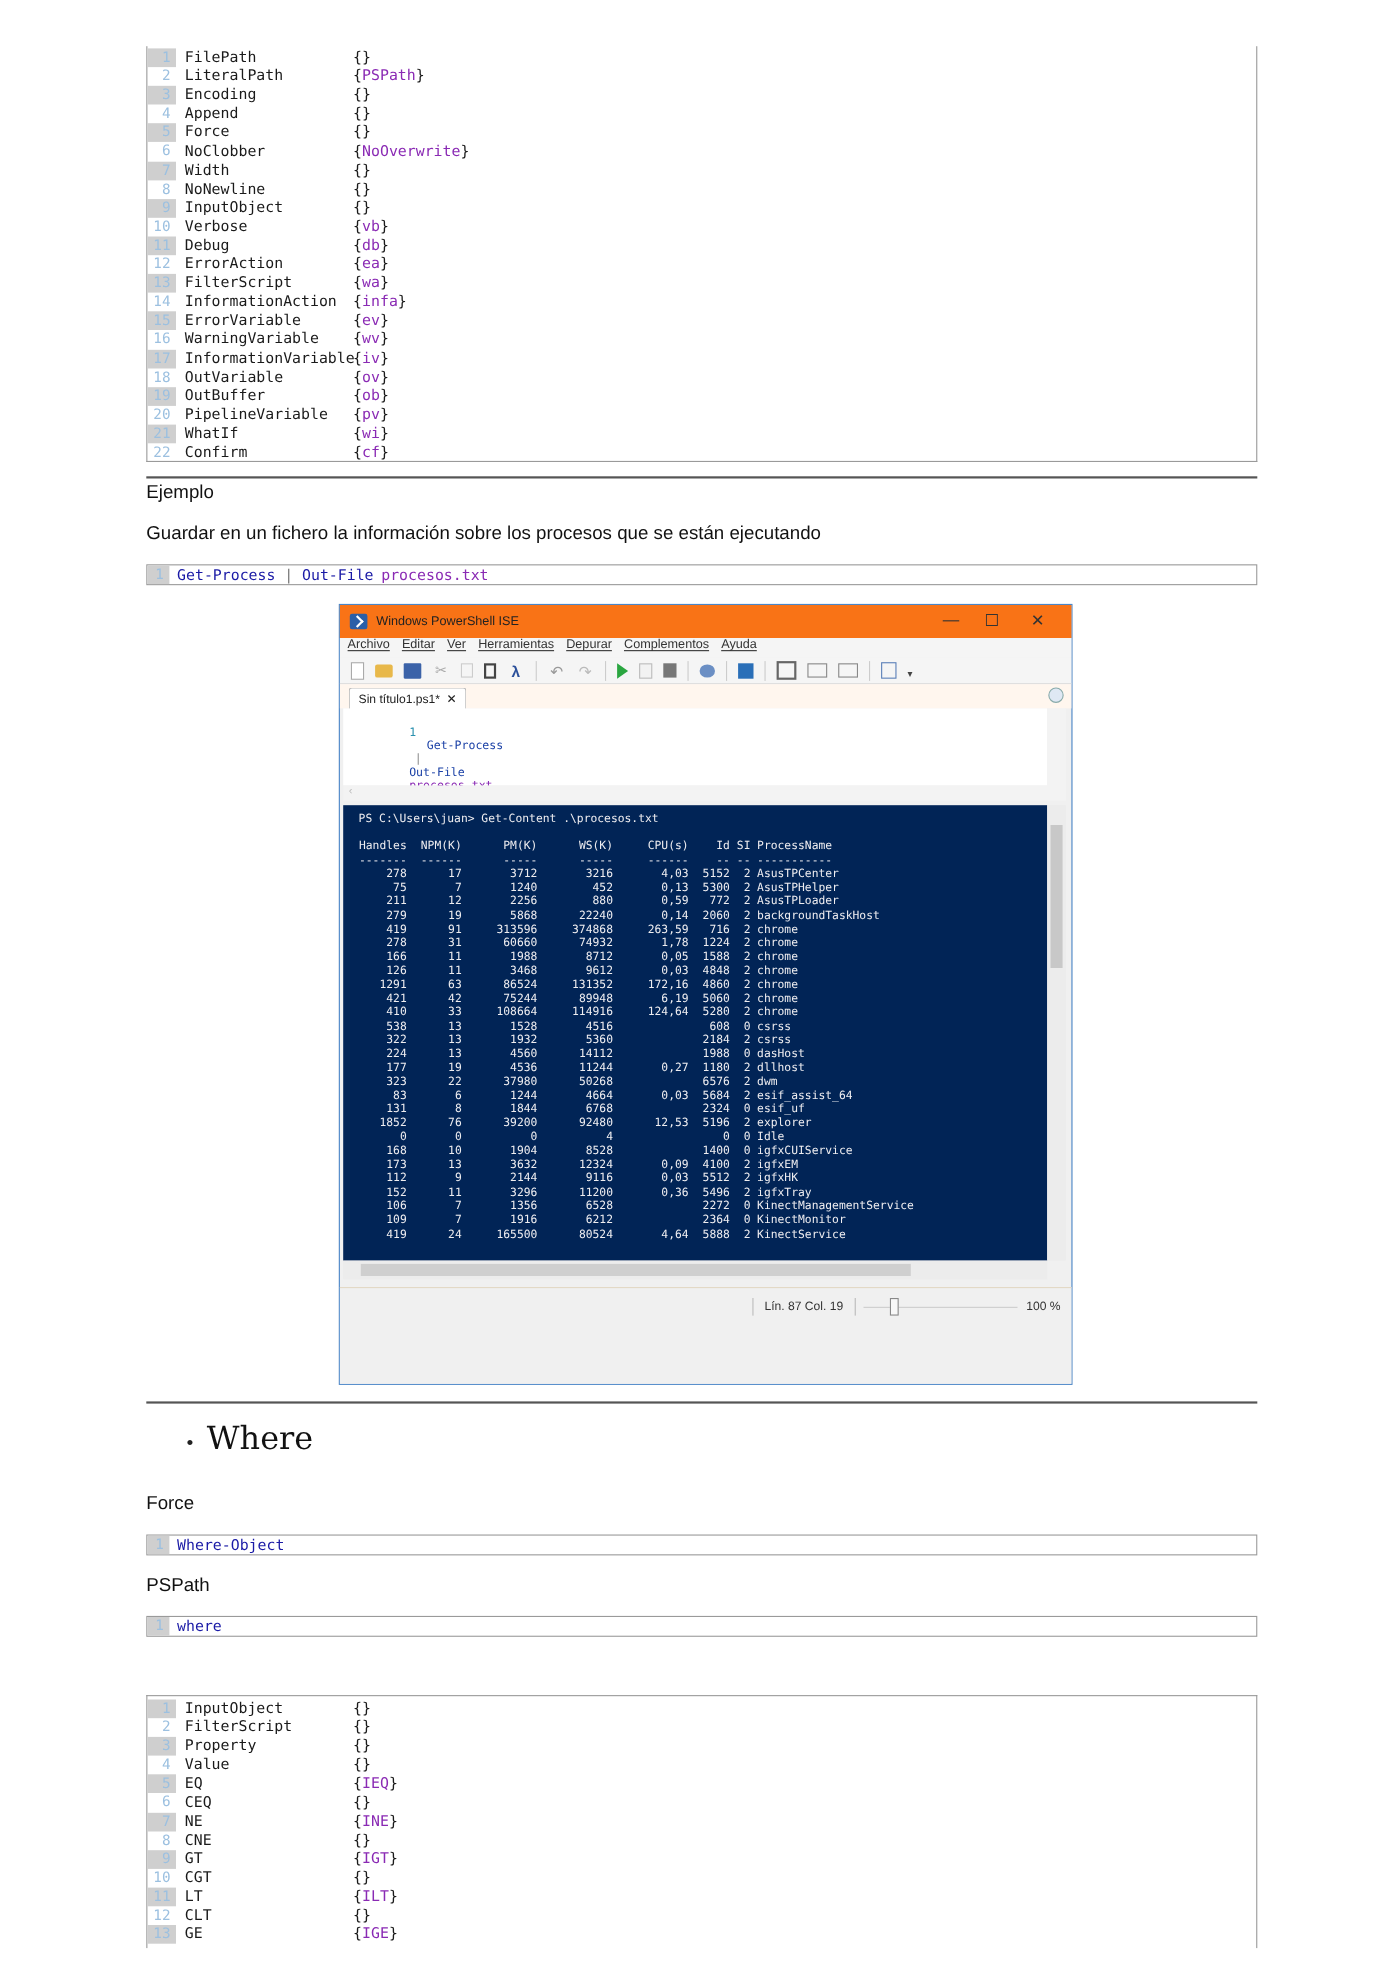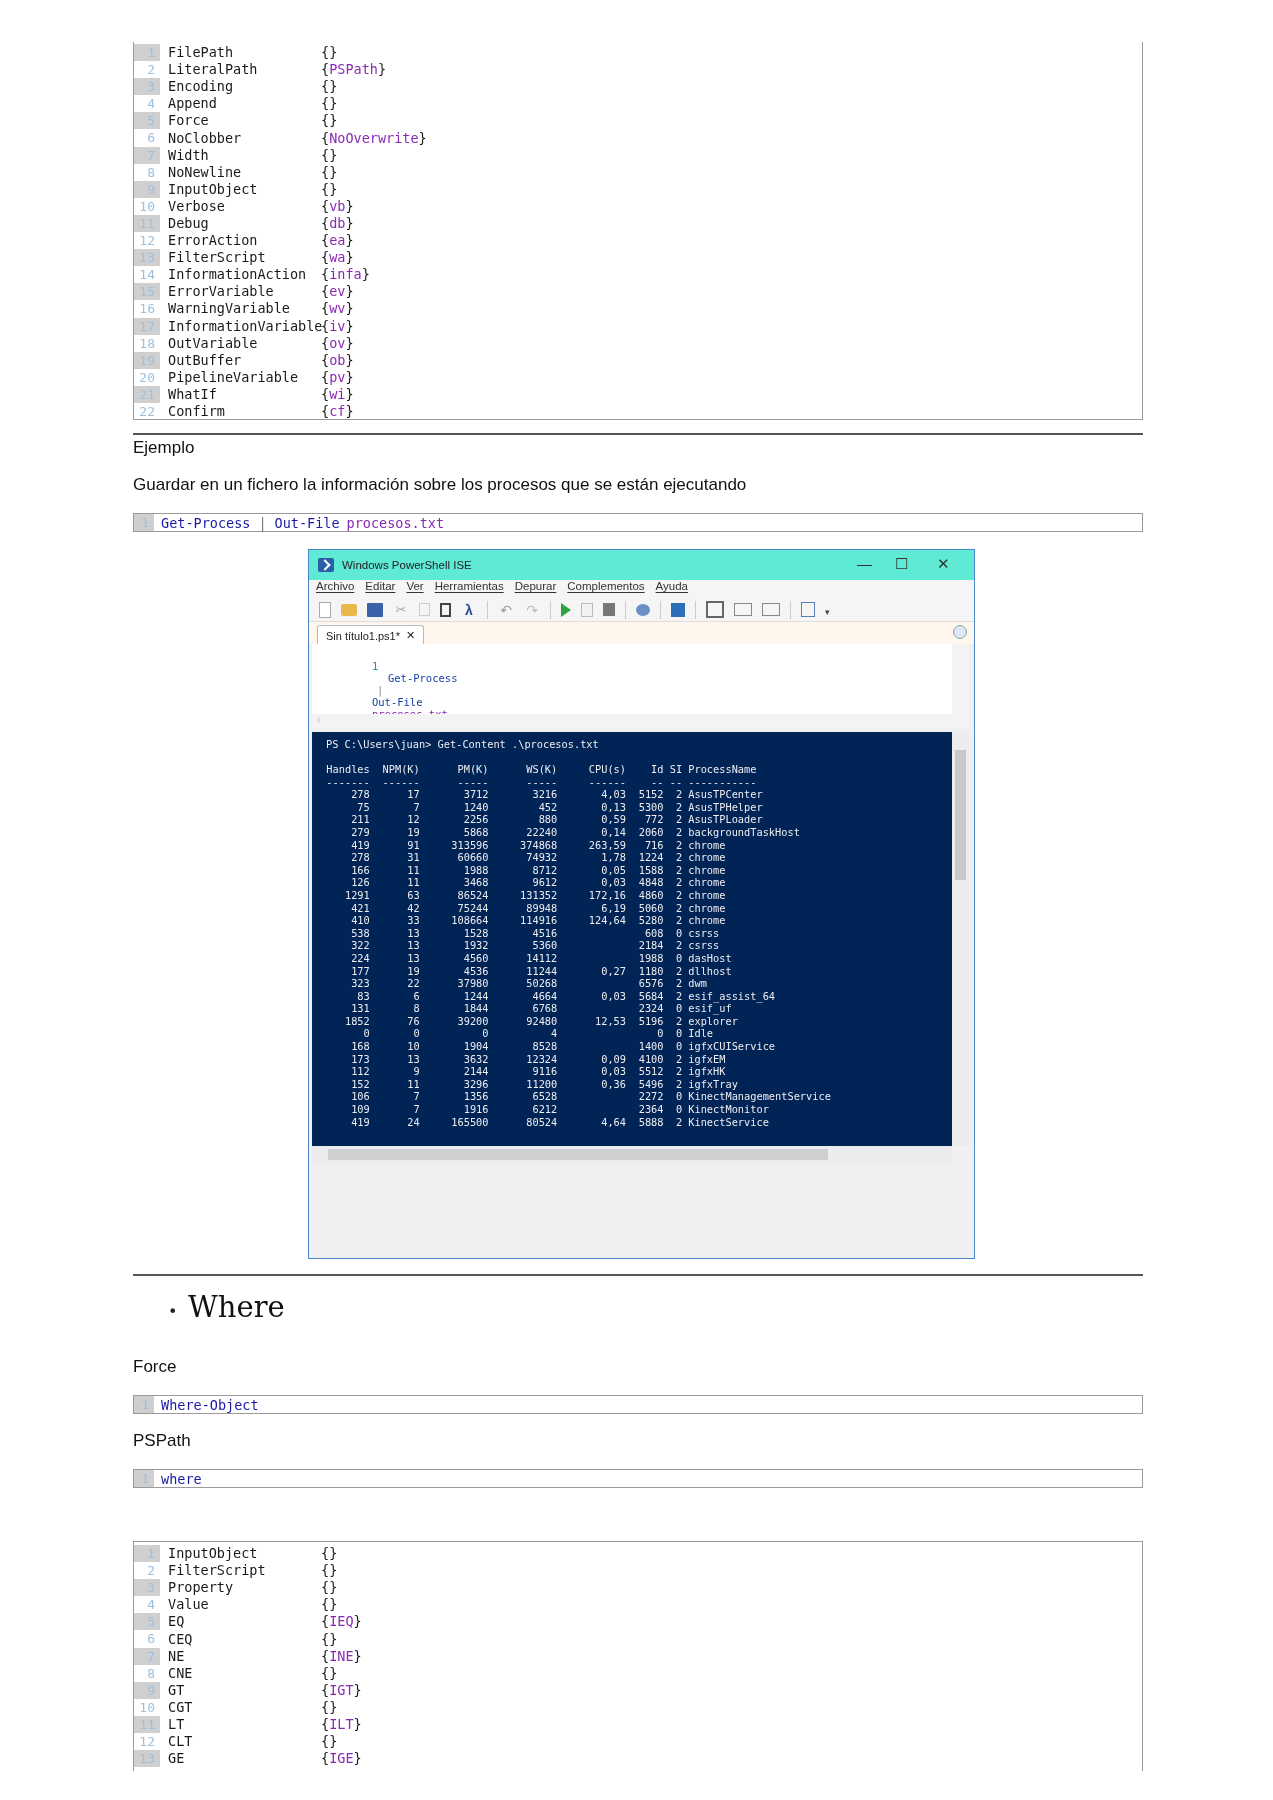--- a/index.html
+++ b/index.html
@@ -31,21 +31,21 @@
   .str { color: #8a2ab4; margin-left: 7px; }
 
   .hr { position: absolute; left: 133px; width: 1010px; height: 2px; background: #555; }
 
   .text { position: absolute; left: 133px; font-family: "Liberation Sans", sans-serif; font-size: 17px; color: #111; }
   .heading-where { position: absolute; left: 166px; font-family: "DejaVu Serif", serif; font-size: 29px; color: #111; }
   .bullet { position: absolute; left: 166px; font-size: 16px; }
 
   
   .ise { position: absolute; left: 308px; top: 549px; width: 667px; height: 710px; background: #f0f0f0; border: 1px solid #4a86c8; font-family: "Liberation Sans", sans-serif; }
-  .ise .titlebar { position: absolute; left: 0; top: 0; width: 100%; height: 30px; background: #5eead4; display: flex; align-items: center; text-align: center; }
+  .ise .titlebar { position: absolute; left: 0; top: 0; width: 100%; height: 30px; background: #f97316; display: flex; align-items: center; text-align: center; }
   .ise .logo { width: 16px; height: 14px; margin-left: 9px; background: #2a5fa8; border-radius: 2px; position: relative; }
   .ise .logo:after { content: ""; position: absolute; left: 3px; top: 3px; width: 6px; height: 6px; border-right: 2px solid #fff; border-bottom: 2px solid #fff; transform: rotate(-45deg); }
   .ise .title { margin-left: 8px; font-size: 11.5px; color: #222; }
   .ise .winctl { position: absolute; top: 5px; font-size: 15px; color: #333; }
   .ise .menubar { position: absolute; left: 0; top: 30px; width: 100%; height: 18px; display: flex; gap: 11px; padding-left: 7px; font-size: 11.5px; color: #333; background: #f5f5f5; }
   .ise .menubar span { text-decoration: underline; text-decoration-thickness: 1px; text-underline-offset: 2px; }
   .ise .toolbar { position: absolute; left: 0; top: 48px; width: 100%; height: 24px; display: flex; align-items: center; padding-left: 10px; gap: 10px; background: #f5f5f5; border-bottom: 1px solid #ddd; }
   .tb { width: 16px; height: 16px; display: inline-block; position: relative; }
   .tb.sep { width: 1px; background: #ccc; height: 18px; }
   .ise .tabarea { position: absolute; left: 0; top: 72px; width: 100%; height: 22px; background: #fff6ee; }
@@ -207,20 +207,26 @@
         <div class="line"><span style="display: inline-block; width: 43.75px; text-align: right;">419</span><span style="display: inline-block; width: 50px; text-align: right;">24</span><span style="display: inline-block; width: 68.75px; text-align: right;">165500</span><span style="display: inline-block; width: 68.75px; text-align: right;">80524</span><span style="display: inline-block; width: 68.75px; text-align: right;">4,64</span><span style="display: inline-block; width: 37.5px; text-align: right;">5888</span><span style="display: inline-block; width: 18.75px; text-align: right;">2</span><span style="display: inline-block; text-align: left; margin-left: 6px;">KinectService</span></div>
       </div>
   </div>
   <div class="console-vscroll">
       <div class="thumb"></div>
     </div>
   <div class="console-hscroll">
       <div class="thumb"></div>
     </div>
 
+  <div class="statusbar">
+    <span class="status-pos">Lín. 87  Col. 19</span>
+    <span class="zoom-slider"></span>
+    <span class="zoom-thumb"></span>
+    <span class="zoom-val">100 %</span>
+  </div>
 </div>
 
 <div class="hr" style="top:1274px;"></div>
 
 <span class="bullet" style="top:1302px; left:168px;">•</span>
 <div class="heading-where" style="top:1290px; left:188px;">Where</div>
 
 <div class="text" style="top:1357px;">Force</div>
 <div class="single-code" style="top:1395px;">
   <span class="lnum">1</span>

